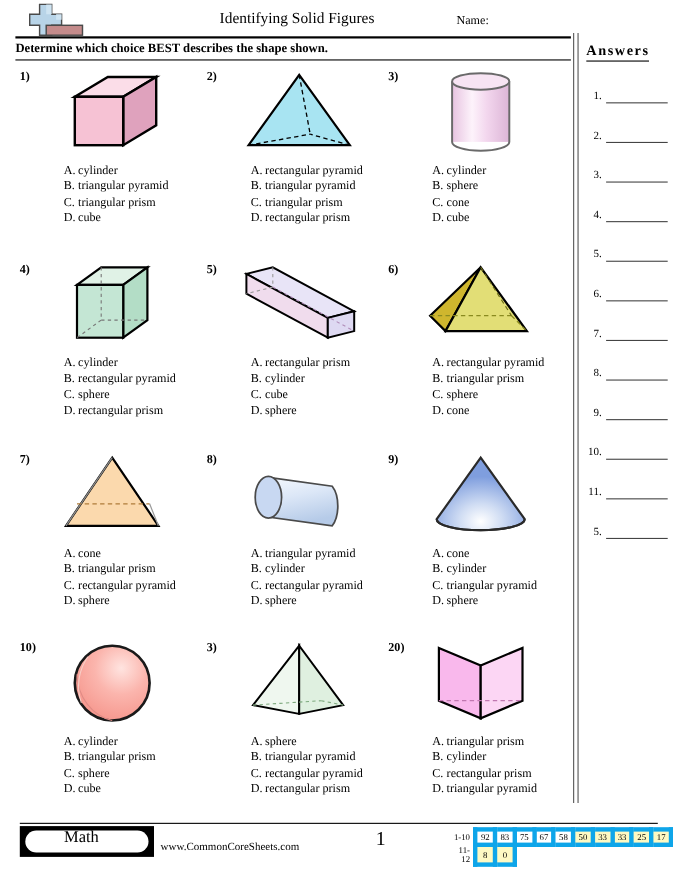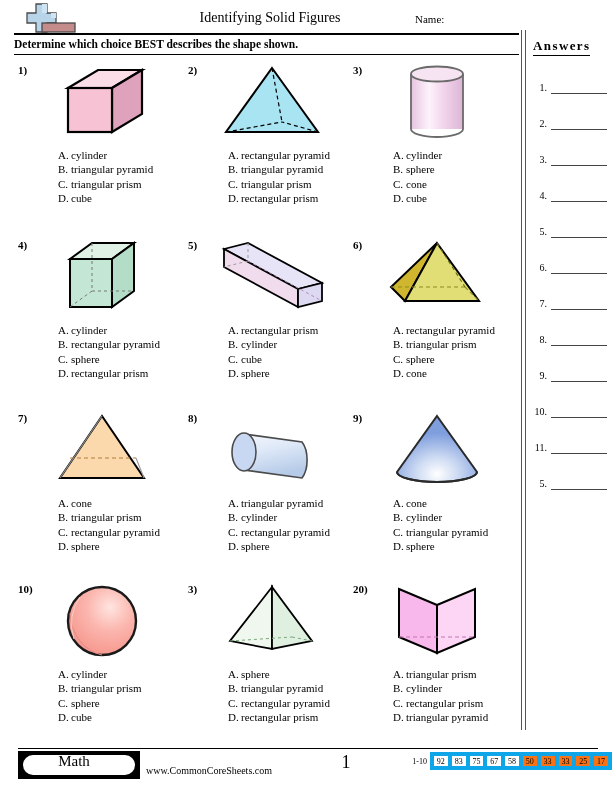--- a/index.html
+++ b/index.html
@@ -63,21 +63,21 @@
   .pagenum{position:absolute;left:316px;top:4px;width:60px;text-align:center;font-size:18px;}
   .footrule{position:absolute;left:18px;top:0px;width:580px;height:0;border-top:1px solid #000;}
 
   .score{position:absolute;left:409px;top:4px;font-size:8px;}
   .score table{border-collapse:collapse;}
   .score td{
     border:4px solid #0ea5e9;width:15px;height:10px;text-align:center;
     font-size:8px;font-family:"Liberation Serif",serif;padding:0;
   }
   .score td.lbl{border:none;width:20px;text-align:right;padding-right:3px;}
-  .score td.hl{background:#f97316;}
+  .score td.hl{background:#fef9c3;}
   .score td.empty{border:none;}
   svg{display:block;}
 </style>
 </head>
 <body>
 
 <div class="page">
 
   <div class="header">
     <div class="logo">
@@ -411,18 +411,31 @@
           <td>83</td>
           <td>75</td>
           <td>67</td>
           <td>58</td>
           <td class="hl">50</td>
           <td class="hl">33</td>
           <td class="hl">33</td>
           <td class="hl">25</td>
           <td class="hl">17</td>
         </tr>
+        <tr>
+          <td class="lbl">11-12</td>
+          <td class="hl">8</td>
+          <td class="hl">0</td>
+          <td class="empty"></td>
+          <td class="empty"></td>
+          <td class="empty"></td>
+          <td class="empty"></td>
+          <td class="empty"></td>
+          <td class="empty"></td>
+          <td class="empty"></td>
+          <td class="empty"></td>
+        </tr>
       </tbody>
         </table>
     </div>
   </div>
 
 </div>
 
 </body></html>

